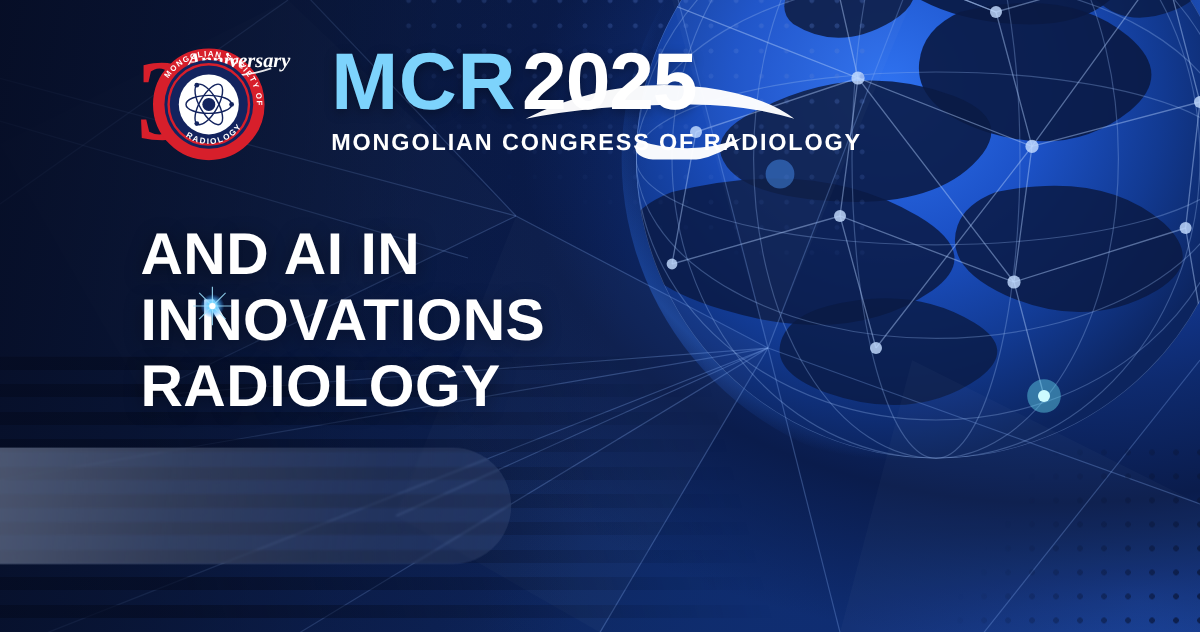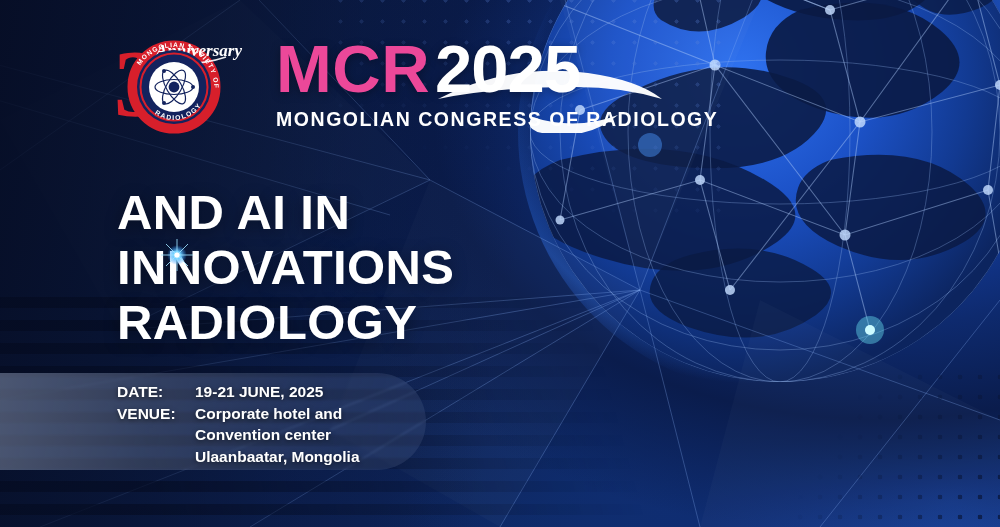--- a/index.html
+++ b/index.html
@@ -84,21 +84,21 @@
     gap: 24px;
   }
 
   .anniv-logo { position: relative; width: 140px; height: 104px; flex: none; }
 
   .wordmark { position: relative; padding-top: 4px; }
   .wordmark-row { position: relative; display: flex; align-items: flex-start; }
   .mcr-text {
     font-size: 67px;
     font-weight: 700;
-    color: #ec4899;
+    color: #7dd3fc;
     letter-spacing: 0.5px;
     line-height: 0.95;
     font-family: "Liberation Sans", sans-serif;
     text-shadow: 0 2px 10px rgba(0,0,0,0.35);
   }
   .mcr-year {
     font-size: 67px;
     font-weight: 700;
     color: #ffffff;
     line-height: 0.95;
@@ -364,24 +364,14 @@
     <g stroke="#9fe2ff" stroke-width="1" opacity=".85">
       <path d="M17 1 L17 33"></path>
       <path d="M1 17 L33 17"></path>
       <path d="M6 6 L28 28"></path>
       <path d="M28 6 L6 28"></path>
     </g>
     <circle cx="17" cy="17" r="2.6" fill="#ffffff"></circle>
   </svg>
 
   <div class="info-panel"></div>
-  <div class="info-table">
-    <div class="info-label">DATE:</div>
-    <div class="info-value">19-21 JUNE, 2025</div>
-    <div class="info-label">VENUE:</div>
-    <div class="info-value">Corporate hotel and</div>
-    <div class="info-label"></div>
-    <div class="info-value">Convention center</div>
-    <div class="info-label"></div>
-    <div class="info-value">Ulaanbaatar, Mongolia</div>
-  </div>
 
 </div>
 
 </body></html>

